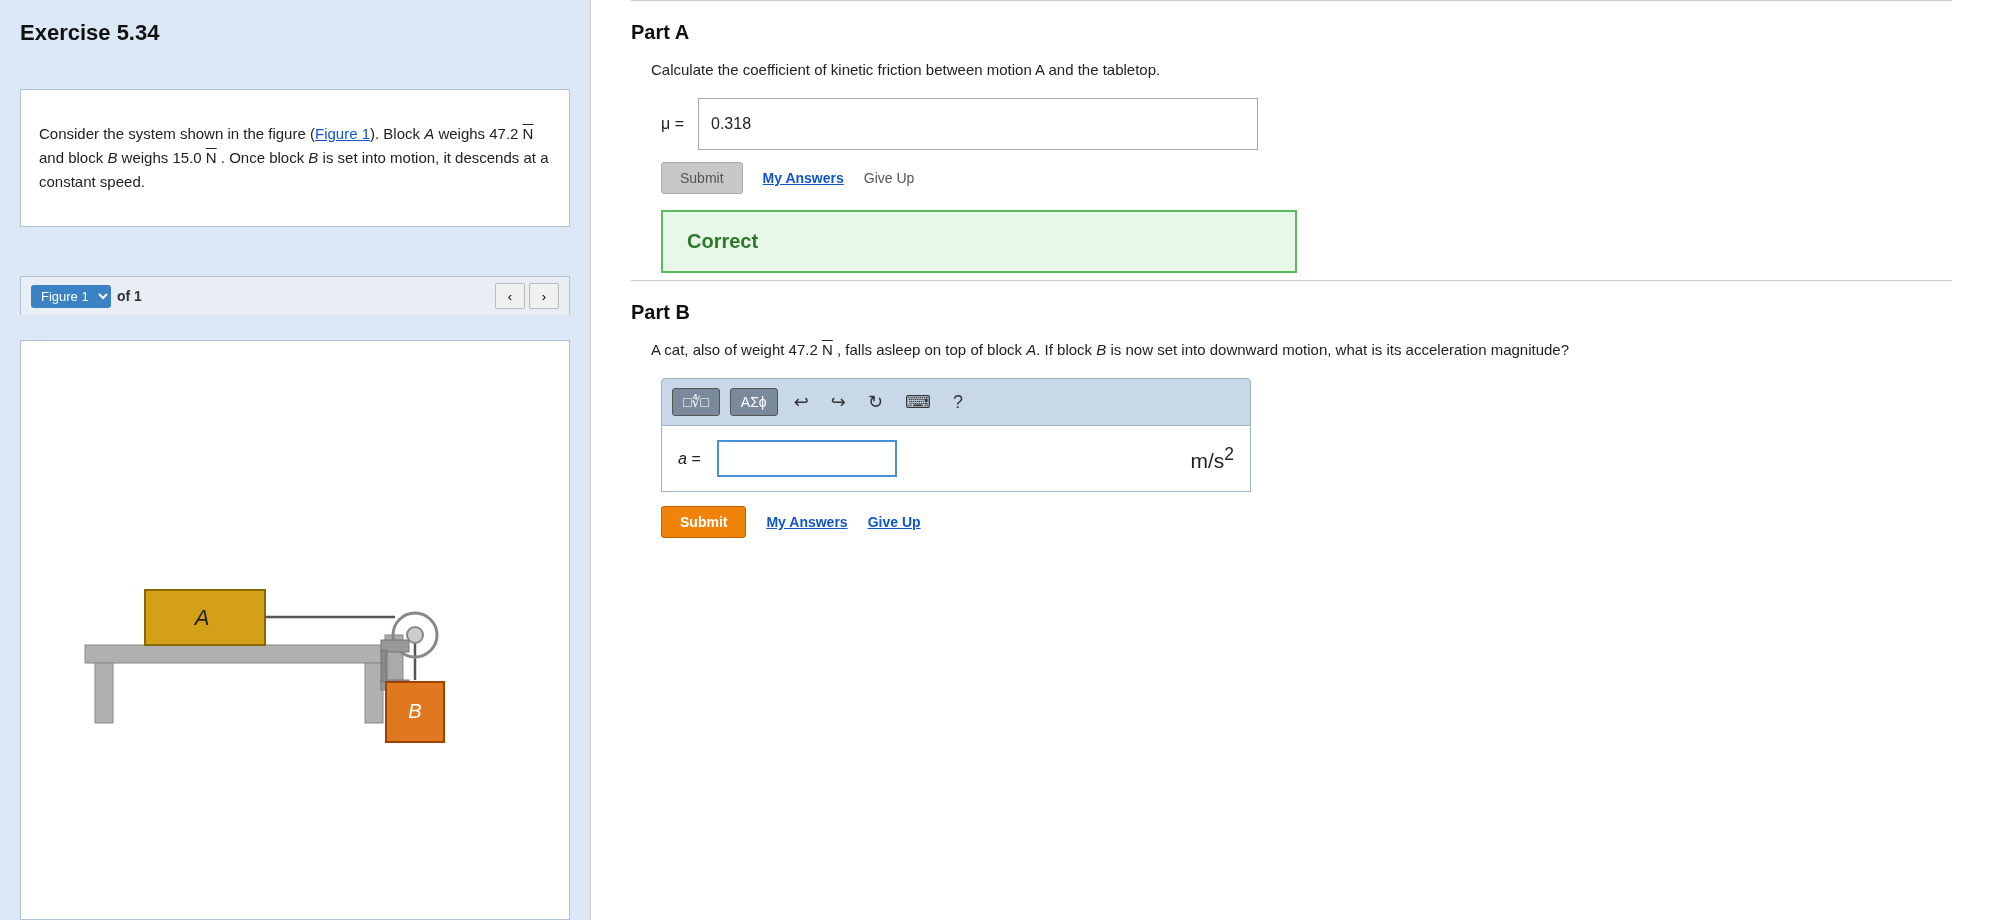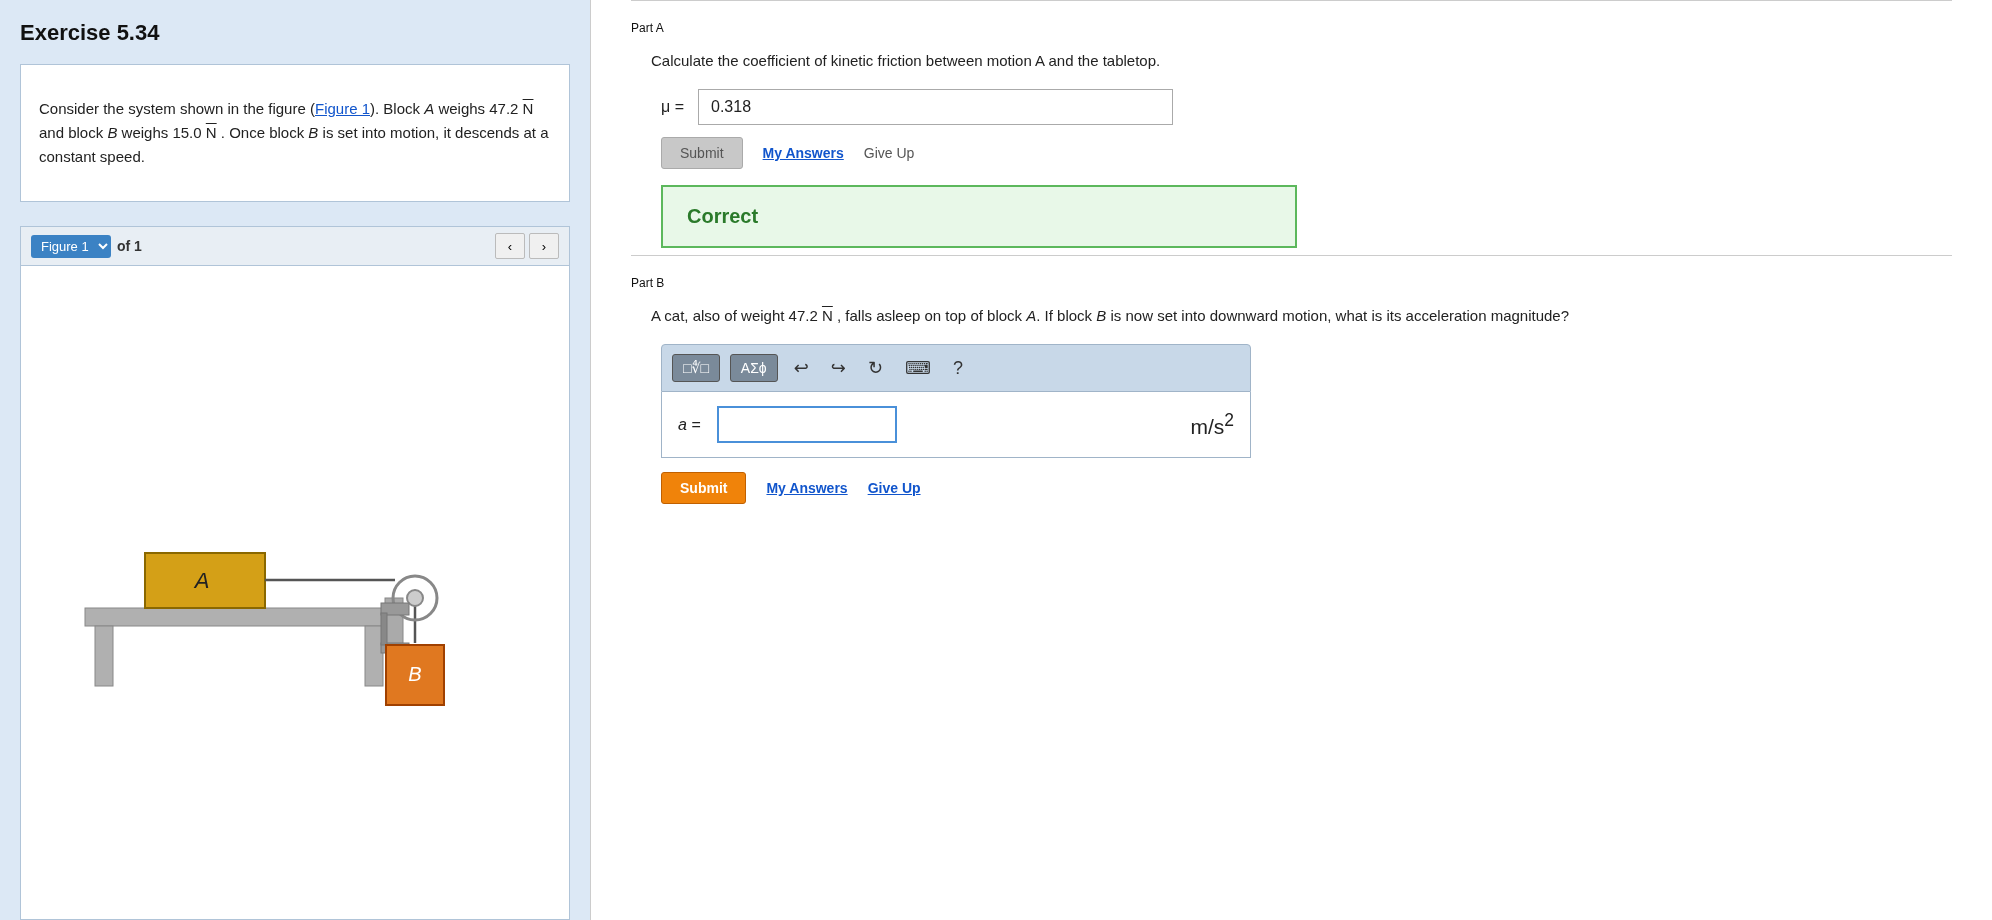--- a/index.html
+++ b/index.html
@@ -13,20 +13,21 @@
     }
 
     
     .left-panel {
       width: 590px;
       min-width: 590px;
       background: #dce8f5;
       padding: 20px 20px 0 20px;
       display: flex;
       flex-direction: column;
+      gap: 25px;
     }
     .exercise-title {
       font-size: 22px;
       font-weight: bold;
       margin-bottom: 18px;
       color: #111;
     }
     .problem-box {
       background: #fff;
       border: 1px solid #b0c4d8;
@@ -100,22 +101,22 @@
       flex: 1;
       padding: 0 40px 20px 40px;
       overflow-y: auto;
     }
     .divider {
       border: none;
       border-top: 1px solid #ccc;
       margin: 0 0 20px 0;
     }
     .part-title {
-      font-size: 12px;
-      font-weight: normal;
+      font-size: 20px;
+      font-weight: bold;
       margin-bottom: 14px;
       color: #111;
     }
     .part-question {
       color: #222;
       margin-bottom: 16px;
       line-height: 1.6;
       padding-left: 20px;
     }
     .answer-row {
@@ -125,23 +126,23 @@
       margin-bottom: 12px;
       gap: 10px;
     }
     .mu-label {
       font-size: 16px;
       color: #222;
       margin-right: 4px;
     }
     .answer-input {
       border: 1px solid #aaa;
-      padding: 8px 12px;
+      padding: 16px 12px;
       font-size: 16px;
-      width: 475px;
+      width: 560px;
       color: #222;
       background: #fff;
     }
     .submit-row {
       display: flex;
       align-items: center;
       gap: 20px;
       padding-left: 30px;
       margin-bottom: 16px;
     }

